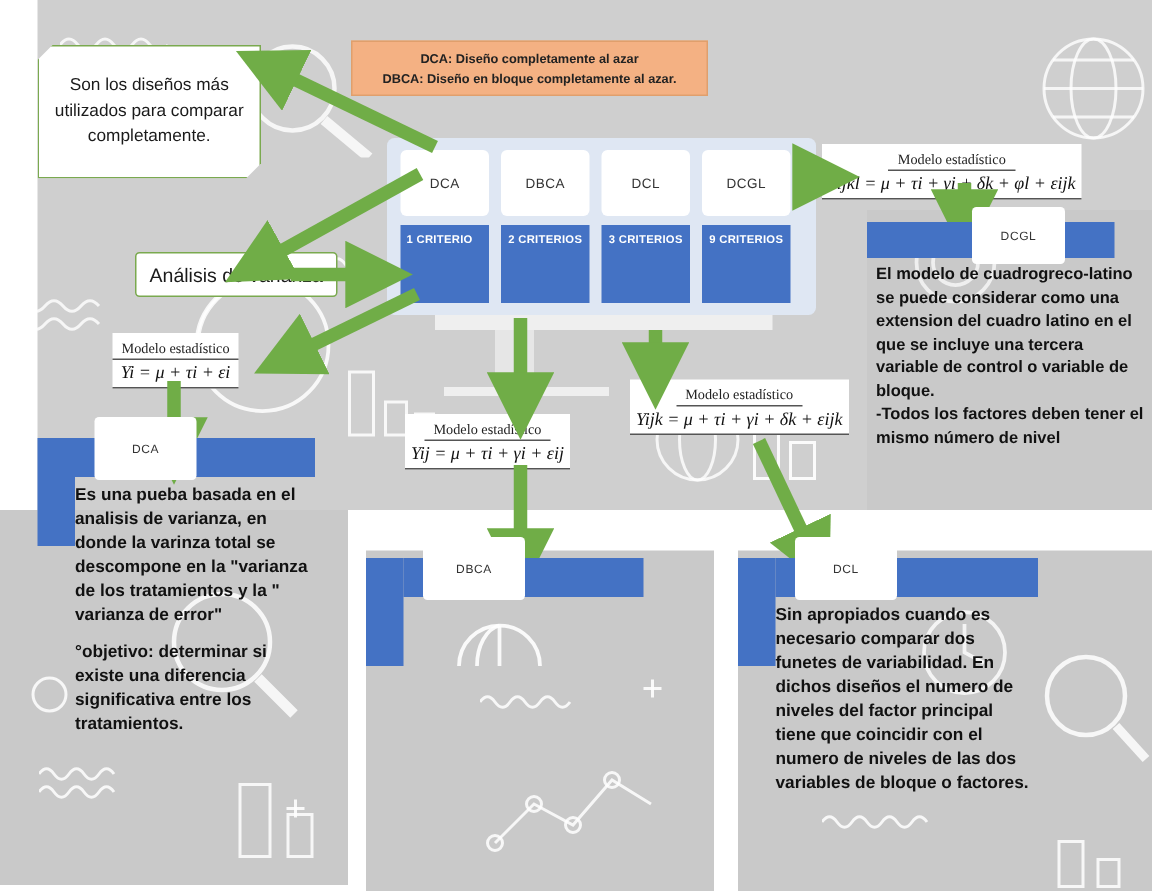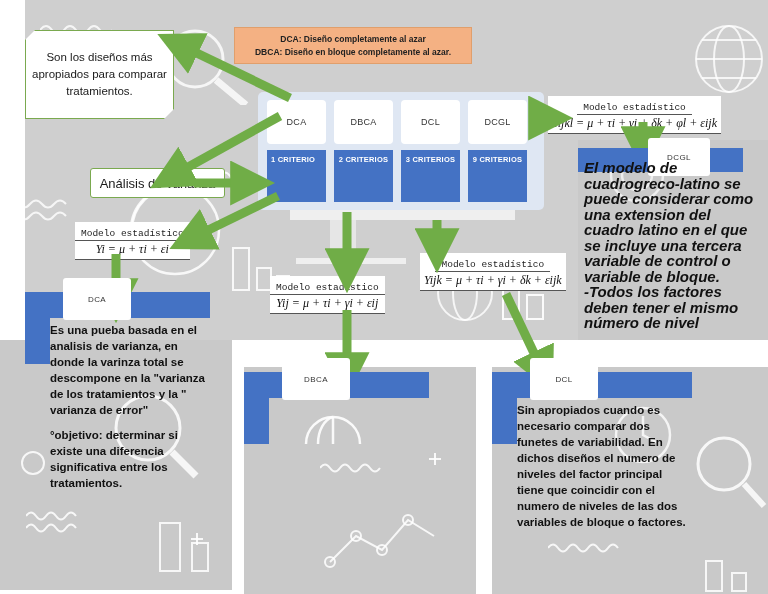--- a/index.html
+++ b/index.html
@@ -58,21 +58,21 @@
             font-size:7.5px;font-weight:bold;line-height:10px;text-align:center;
             padding-top:5px;box-sizing:border-box;letter-spacing:.2px;}
   .mon-blue.first{text-align:left;padding-left:4px;}
   .mon-stand{position:absolute;left:290px;top:210px;width:225px;height:10px;background:#efefef;}
   .mon-neck{position:absolute;left:330px;top:220px;width:26px;height:40px;background:#e6e6e6;}
   .mon-base{position:absolute;left:296px;top:258px;width:110px;height:6px;background:#efefef;}
 
   
   .formula{position:absolute;background:#ffffff;}
   .formula .flabel{
-    font-family:Liberation Mono, monospace;font-size:9.5px;color:#222;
+    font-family:Liberation Serif, serif;font-size:9.5px;color:#222;
     text-align:center;border-bottom:1px solid #555;padding:0 6px 1px 6px;
     display:inline-block;
   }
   .formula .fbody{
     font-family:"Liberation Serif", serif;font-style:italic;font-size:12px;
     color:#111;text-align:center;border-bottom:1px solid #555;
     padding:1px 4px 2px 4px;white-space:nowrap;
   }
   .formula .lrow{text-align:center;}
   #f-dca{left:75px;top:222px;}
@@ -93,21 +93,21 @@
 
   #card-dca{left:25px;top:292px;width:185px;height:230px;}
   #card-dca .side{height:72px;}
   #card-dbca{left:244px;top:372px;width:185px;height:200px;}
   #card-dbca .side{height:72px;}
   #card-dcl{left:492px;top:372px;width:200px;height:200px;}
   #card-dcl .side{height:72px;}
   #card-dcgl{left:578px;top:148px;width:190px;height:190px;}
   #card-dcgl .bar{left:0;width:165px;height:24px;}
   #card-dcgl .tab{left:70px;top:-10px;width:62px;height:38px;}
-  #card-dcgl .body{left:6px;top:12px;width:180px;font-size:15px;line-height:15.5px;font-style:italic;}
+  #card-dcgl .body{left:6px;top:28px;width:180px;font-size:11px;line-height:15.5px;}
 
   
   .arrow{position:absolute;}
   .arrow svg{display:block;overflow:visible;}
 </style>
 </head>
 <body>
 
 <div id="stage">
 
@@ -264,21 +264,21 @@
       <line x1="1" y1="7" x2="13" y2="7" stroke="#fff" stroke-width="2" opacity=".9"></line>
     </svg>
   </div>
 
   <div class="legend" id="legend-left">
     <span>DCA: Diseño completamente al azar</span>
     <span>DBCA: Diseño en bloque completamente al azar.</span>
   </div>
 
   <div class="callout" id="callout-top">
-    <span>Son los diseños más apropiados para comparar tratamientos.</span>
+    <span>Son los diseños más utilizados para comparar completamente.</span>
   </div>
   <div class="callout" id="callout-anova">
     <span>Análisis de varianza</span>
   </div>
 
   <div class="mon-stand"></div>
   <div class="mon-neck"></div>
   <div class="mon-base"></div>
   <div class="monitor">
     <div class="mon-top">

